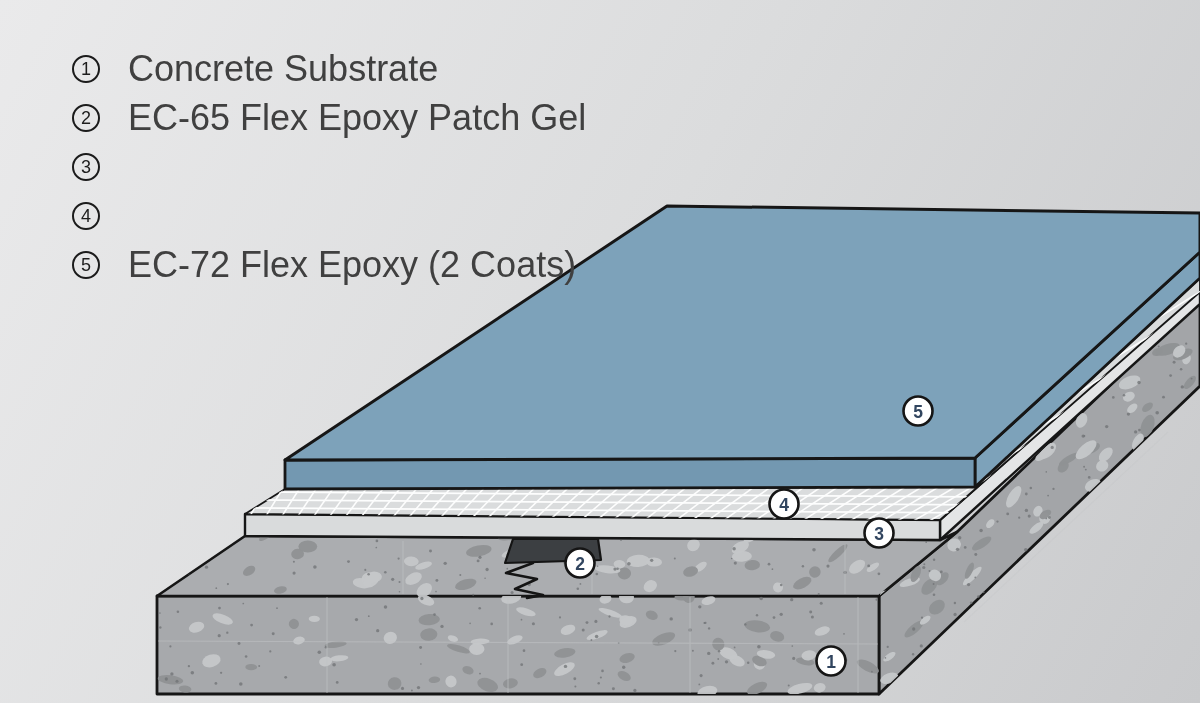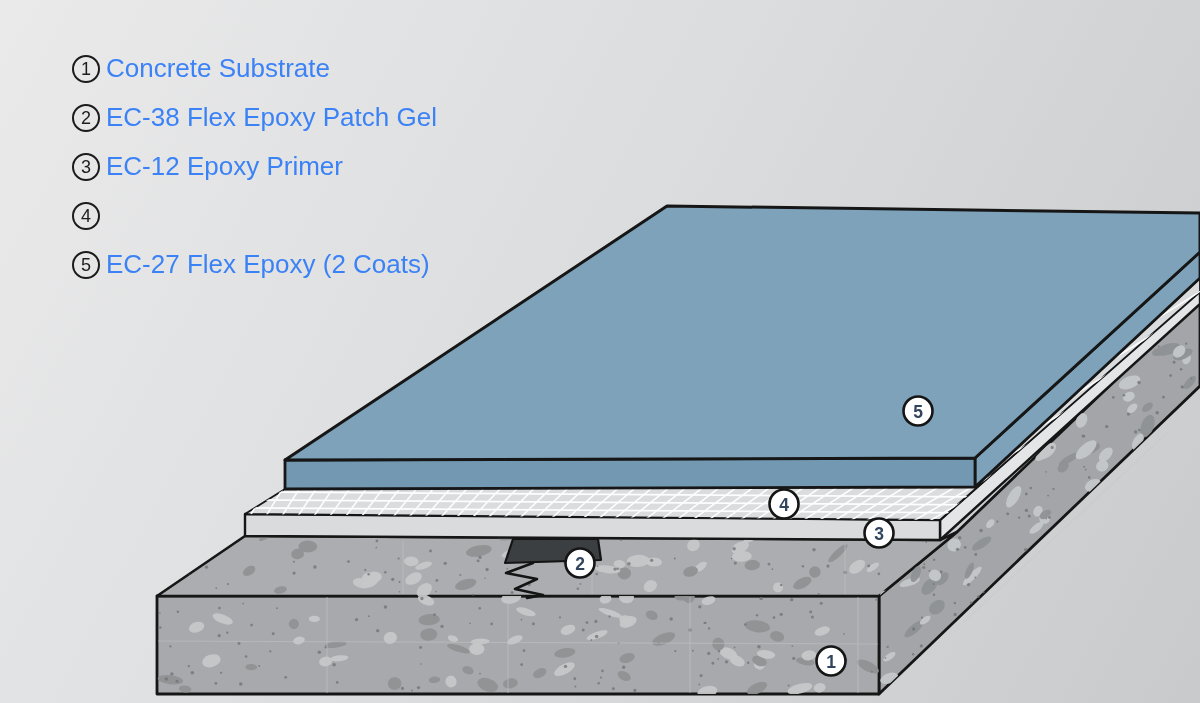--- a/index.html
+++ b/index.html
@@ -13,21 +13,21 @@
   svg text{font-family:"Liberation Sans", sans-serif}
 
   .legend{position:absolute;left:72px;top:44px;z-index:5}
   .legend-item{display:flex;align-items:center;height:49px}
   .legend-badge{
     box-sizing:border-box;width:28px;height:28px;flex:none;
     border:2.6px solid #1b1b1b;border-radius:50%;
     display:flex;align-items:center;justify-content:center;
     font-size:18px;line-height:1;color:#1d1d1d;
   }
-  .legend-label{margin-left:6px;font-size:26px;color:#3b82f6;white-space:nowrap}
+  .legend-label{margin-left:28px;font-size:36px;color:#404040;white-space:nowrap}
 </style>
 </head>
 <body>
 
 <div class="stage">
 
   <svg class="diagram" width="1200" height="703" viewBox="0 0 1200 703">
     <defs>
       <clipPath id="clipFront">
           <polygon points="157,596 879,596 879,694 157,694"></polygon>
@@ -543,28 +543,27 @@
     </g>
   </svg>
 
   <div class="legend">
     <div class="legend-item">
       <span class="legend-badge">1</span>
       <span class="legend-label">Concrete Substrate</span>
     </div>
     <div class="legend-item">
       <span class="legend-badge">2</span>
-      <span class="legend-label">EC-38 Flex Epoxy Patch Gel</span>
+      <span class="legend-label">EC-65 Flex Epoxy Patch Gel</span>
     </div>
     <div class="legend-item">
       <span class="legend-badge">3</span>
-      <span class="legend-label">EC-12 Epoxy Primer</span>
     </div>
     <div class="legend-item">
       <span class="legend-badge">4</span>
     </div>
     <div class="legend-item">
       <span class="legend-badge">5</span>
-      <span class="legend-label">EC-27 Flex Epoxy (2 Coats)</span>
+      <span class="legend-label">EC-72 Flex Epoxy (2 Coats)</span>
     </div>
   </div>
 
 </div>
 
 </body></html>

